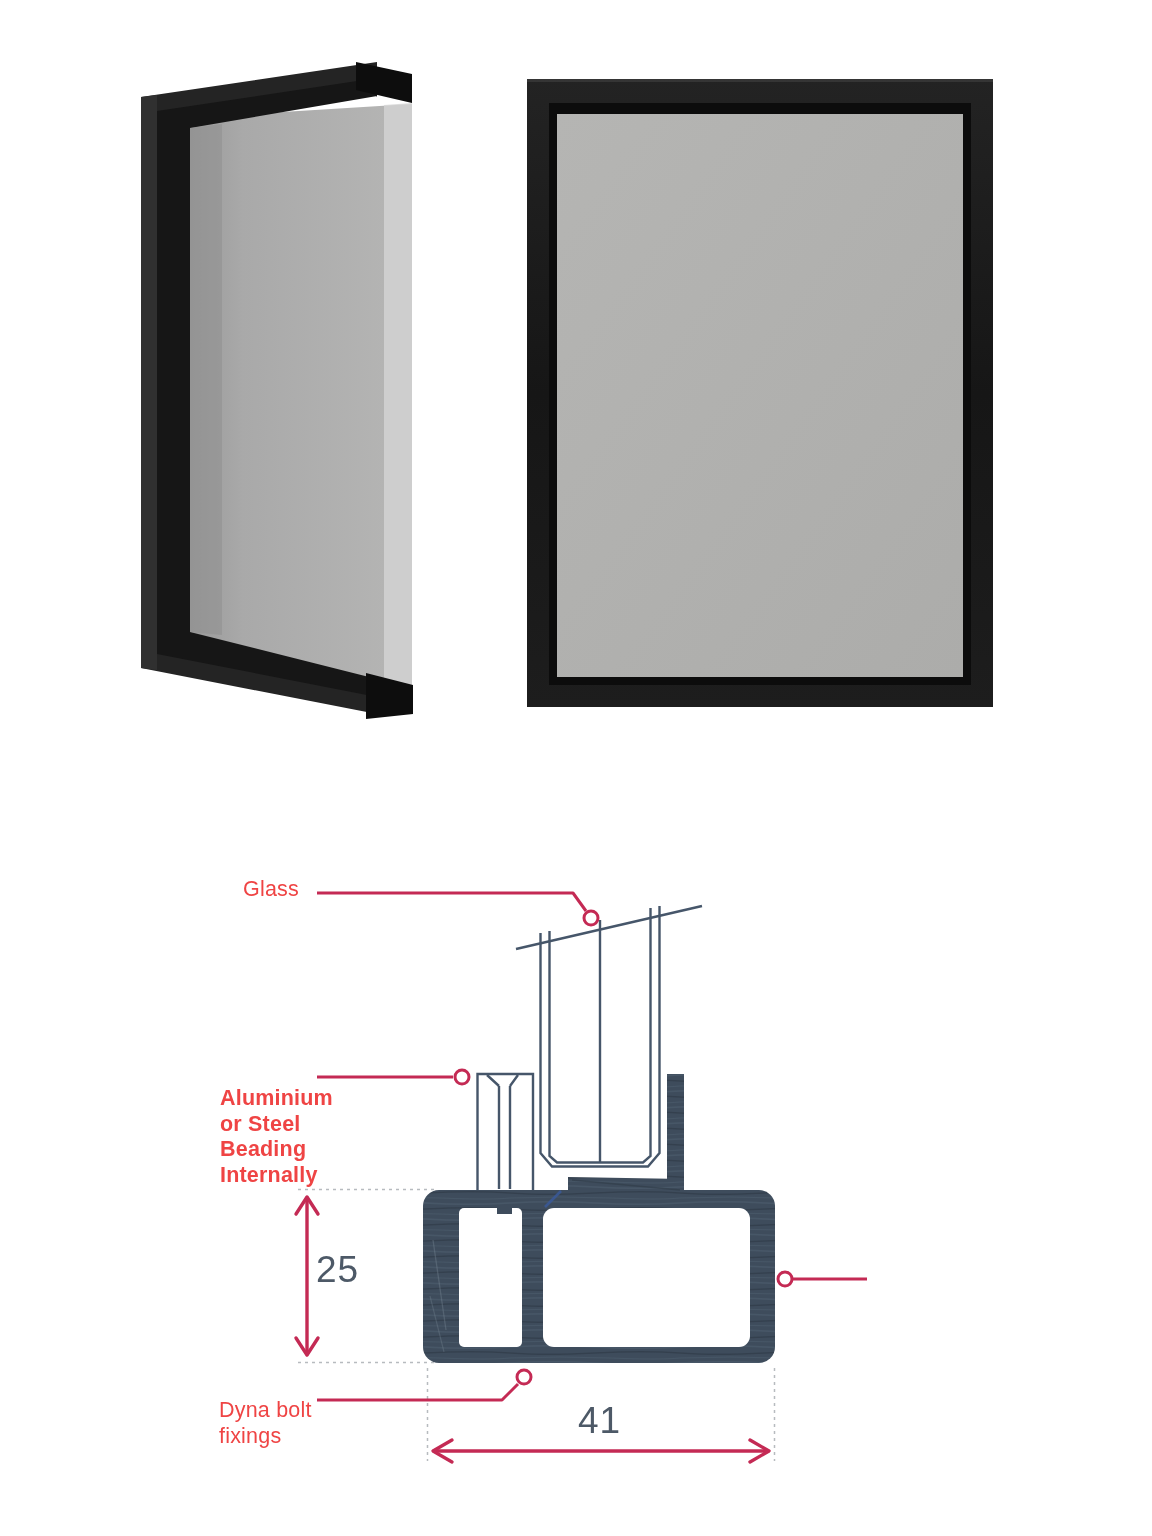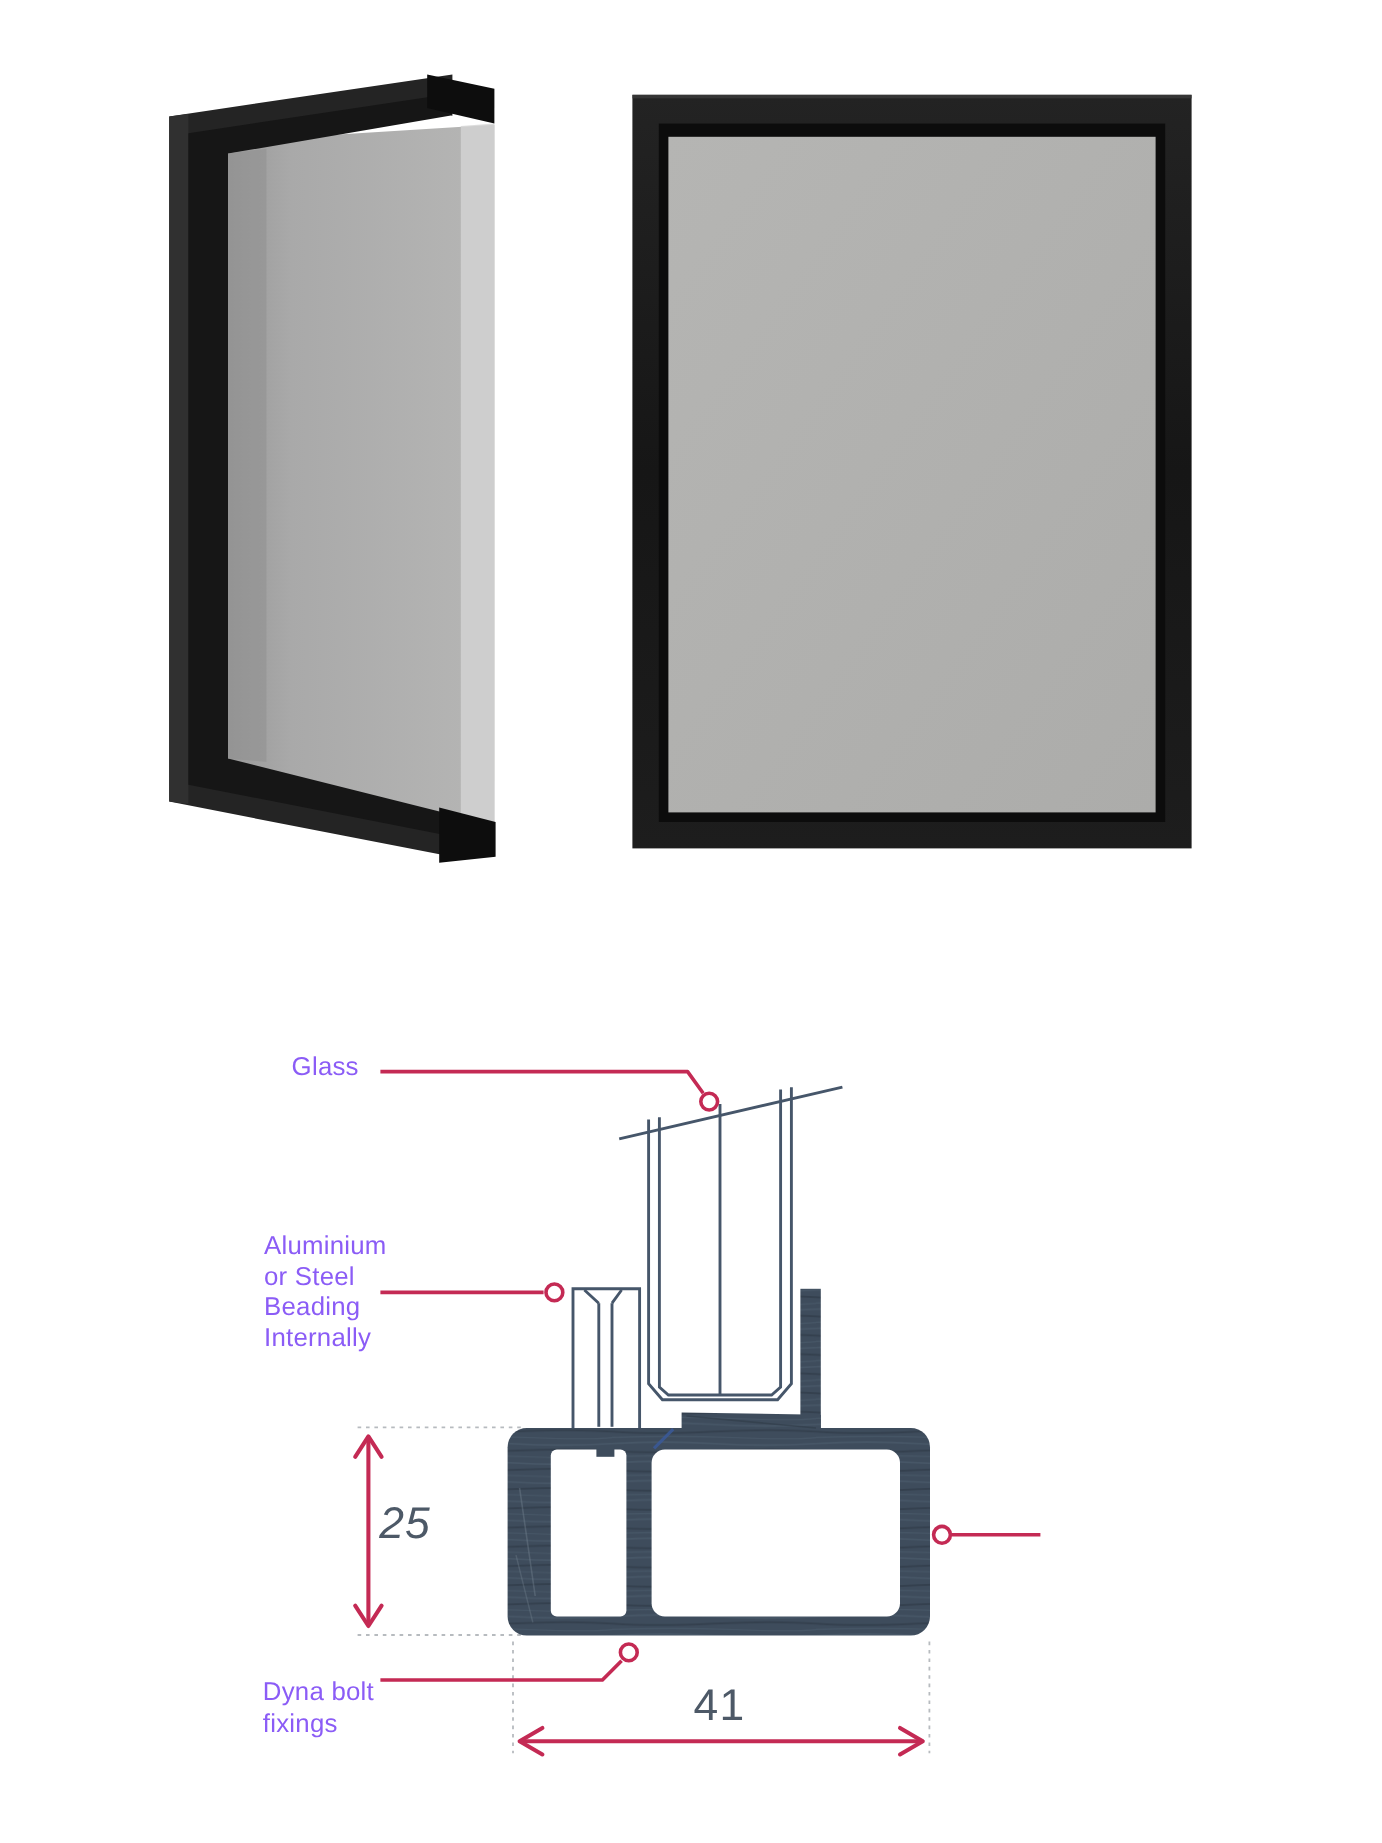--- a/index.html
+++ b/index.html
@@ -2,21 +2,21 @@
 <html><head>
 <meta charset="utf-8">
 <style>
   html,body{margin:0;padding:0;background:#ffffff;}
   .page{
     position:relative;width:1152px;height:1536px;background:#ffffff;overflow:hidden;
     font-family:"Liberation Sans", sans-serif;
   }
   .scene{position:absolute;left:0;top:0;}
   .lbl{
-    position:absolute;color:#8b5cf6;font-size:21.5px;line-height:25.5px;
+    position:absolute;color:#ef4444;font-size:21.5px;line-height:25.5px;
     letter-spacing:.2px;white-space:pre-line;
   }
   .dim{
     position:absolute;color:#4d5967;font-size:37px;line-height:37px;letter-spacing:1px;
     white-space:pre-line;
   }
 </style>
 </head>
 <body>
 
@@ -116,26 +116,26 @@
         <polyline points="296,1338 307,1355 318,1338"></polyline>
         <line x1="434" y1="1451" x2="768" y2="1451"></line>
         <polyline points="452,1440 433,1451 452,1462"></polyline>
         <polyline points="750,1440 769,1451 750,1462"></polyline>
       </g>
     </g>
   </svg>
 
   <div class="lbl" style="left:243px;top:877px;">Glass</div>
 
-  <div class="lbl" style="left:220px;top:1026px;">Aluminium
+  <div class="lbl" style="left:220px;top:1086px;font-weight:bold;">Aluminium
 or Steel
 Beading
 Internally</div>
 
 
   <div class="lbl" style="left:219px;top:1398px;">Dyna bolt
 fixings</div>
 
-  <div class="dim" style="left:316px;top:1251px;font-style:italic;">25</div>
+  <div class="dim" style="left:316px;top:1251px;">25</div>
 
   <div class="dim" style="left:578px;top:1402px;">41</div>
 
 </div>
 
 </body></html>

